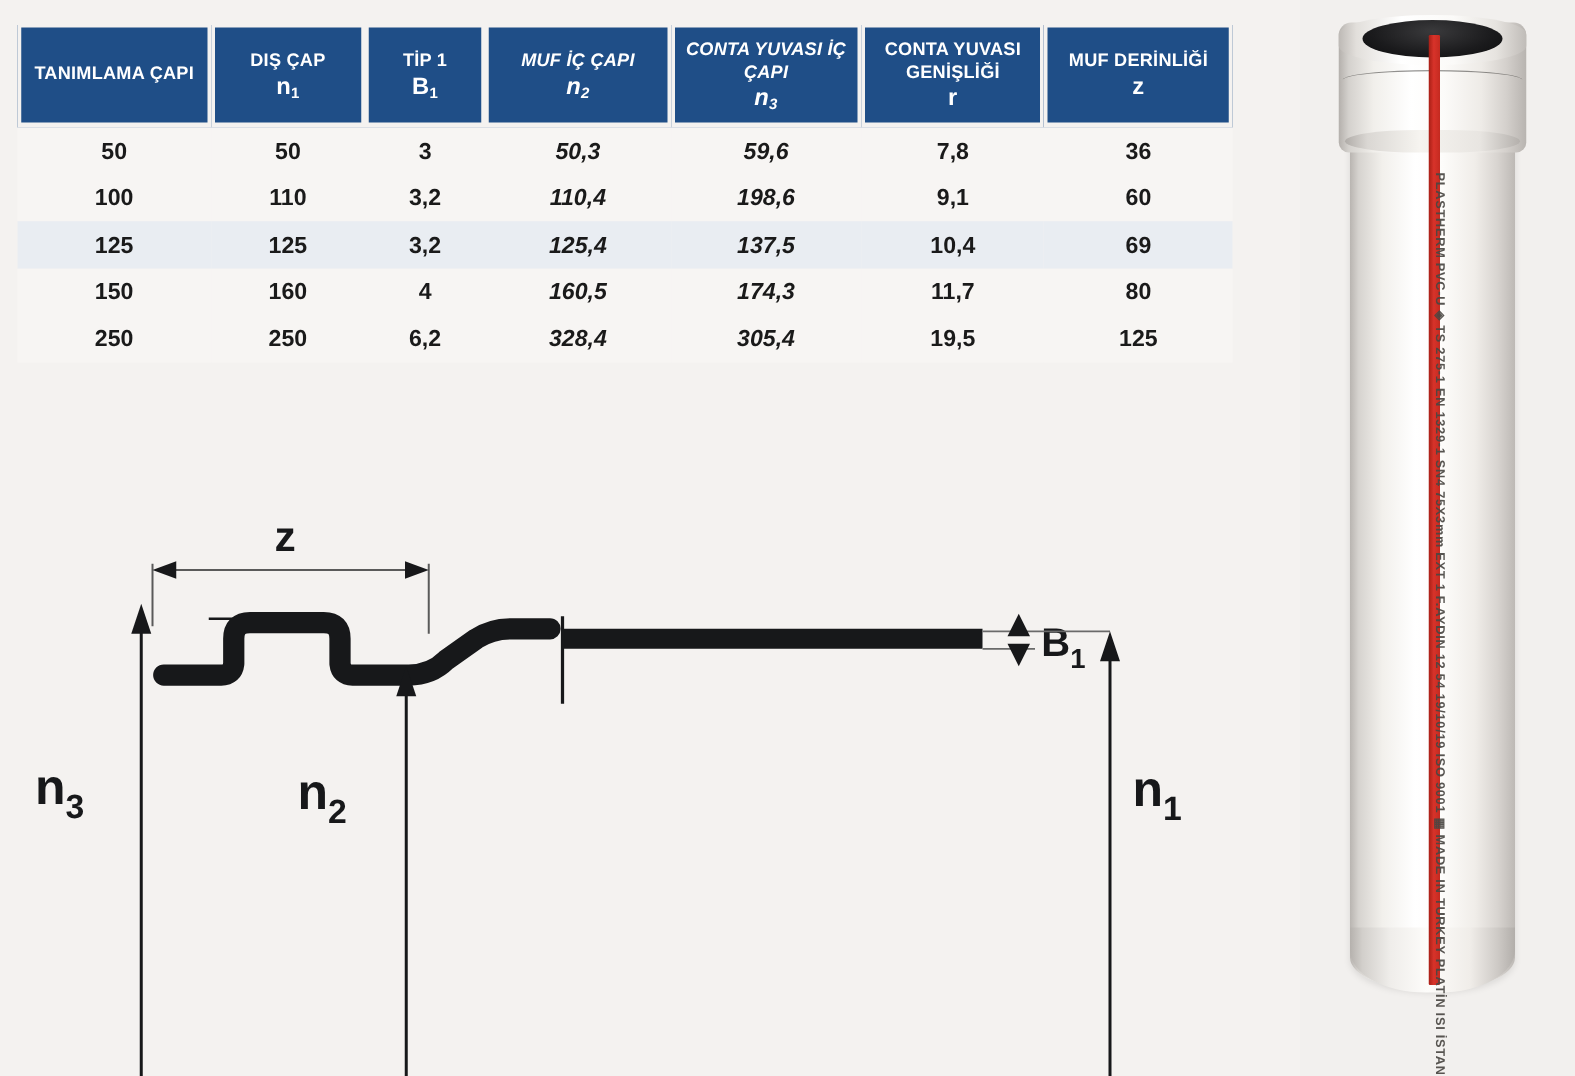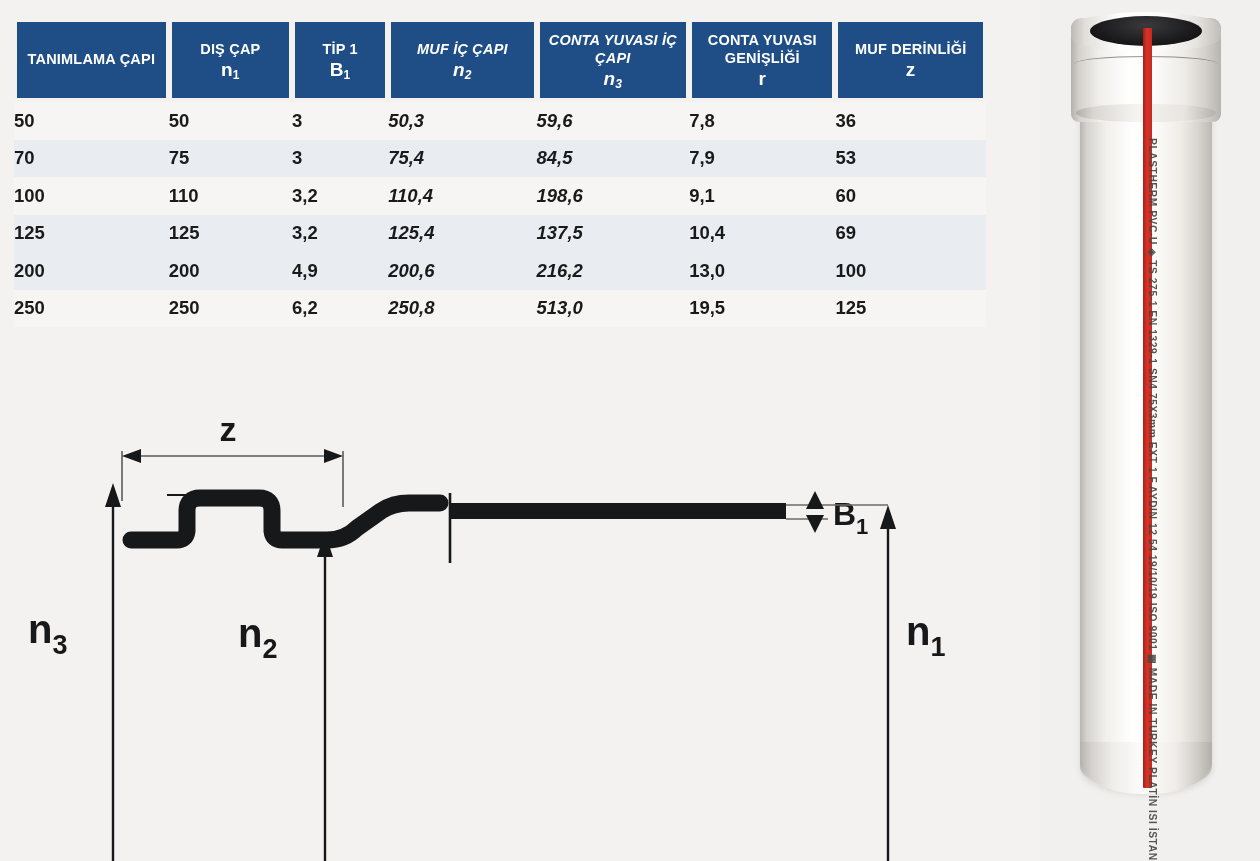--- a/index.html
+++ b/index.html
@@ -62,21 +62,21 @@
     line-height: 1;
   }
   .spec-table th .sym sub {
     font-size: 12px;
     vertical-align: baseline;
     position: relative;
     top: 3px;
   }
 
   .spec-table td {
-    text-align: left;
+    text-align: center;
     font-size: 18.5px;
     font-weight: bold;
     color: #1a1a1a;
     height: 37.5px;
     padding: 0;
     background: #f7f5f3;
   }
 
   .spec-table tr.alt td { background: #e9edf2; }
 
@@ -292,63 +292,54 @@
       </thead>
       <tbody id="table-body">
           <tr>
             <td class="c0">50</td>
             <td class="c1">50</td>
             <td class="c2">3</td>
             <td class="c3">50,3</td>
             <td class="c4">59,6</td>
             <td class="c5">7,8</td>
             <td class="c6">36</td>
-          </tr>
-          <tr class="alt">
-            <td class="c0">70</td>
-            <td class="c1">75</td>
-            <td class="c2">3</td>
-            <td class="c3">75,4</td>
-            <td class="c4">84,5</td>
-            <td class="c5">7,9</td>
-            <td class="c6">53</td>
           </tr>
           <tr>
             <td class="c0">100</td>
             <td class="c1">110</td>
             <td class="c2">3,2</td>
             <td class="c3">110,4</td>
             <td class="c4">198,6</td>
             <td class="c5">9,1</td>
             <td class="c6">60</td>
           </tr>
           <tr class="alt">
             <td class="c0">125</td>
             <td class="c1">125</td>
             <td class="c2">3,2</td>
             <td class="c3">125,4</td>
             <td class="c4">137,5</td>
             <td class="c5">10,4</td>
             <td class="c6">69</td>
           </tr>
-          <tr class="alt">
-            <td class="c0">200</td>
-            <td class="c1">200</td>
-            <td class="c2">4,9</td>
-            <td class="c3">200,6</td>
-            <td class="c4">216,2</td>
-            <td class="c5">13,0</td>
-            <td class="c6">100</td>
+          <tr>
+            <td class="c0">150</td>
+            <td class="c1">160</td>
+            <td class="c2">4</td>
+            <td class="c3">160,5</td>
+            <td class="c4">174,3</td>
+            <td class="c5">11,7</td>
+            <td class="c6">80</td>
           </tr>
           <tr>
             <td class="c0">250</td>
             <td class="c1">250</td>
             <td class="c2">6,2</td>
-            <td class="c3">250,8</td>
-            <td class="c4">513,0</td>
+            <td class="c3">328,4</td>
+            <td class="c4">305,4</td>
             <td class="c5">19,5</td>
             <td class="c6">125</td>
           </tr>
         </tbody>
     </table>
 
     <div class="diagram">
       <svg width="1040" height="466" viewBox="0 0 1040 466" xmlns="http://www.w3.org/2000/svg">
 
         <g stroke="#17181a" stroke-width="17" fill="none" stroke-linecap="round" stroke-linejoin="round">

